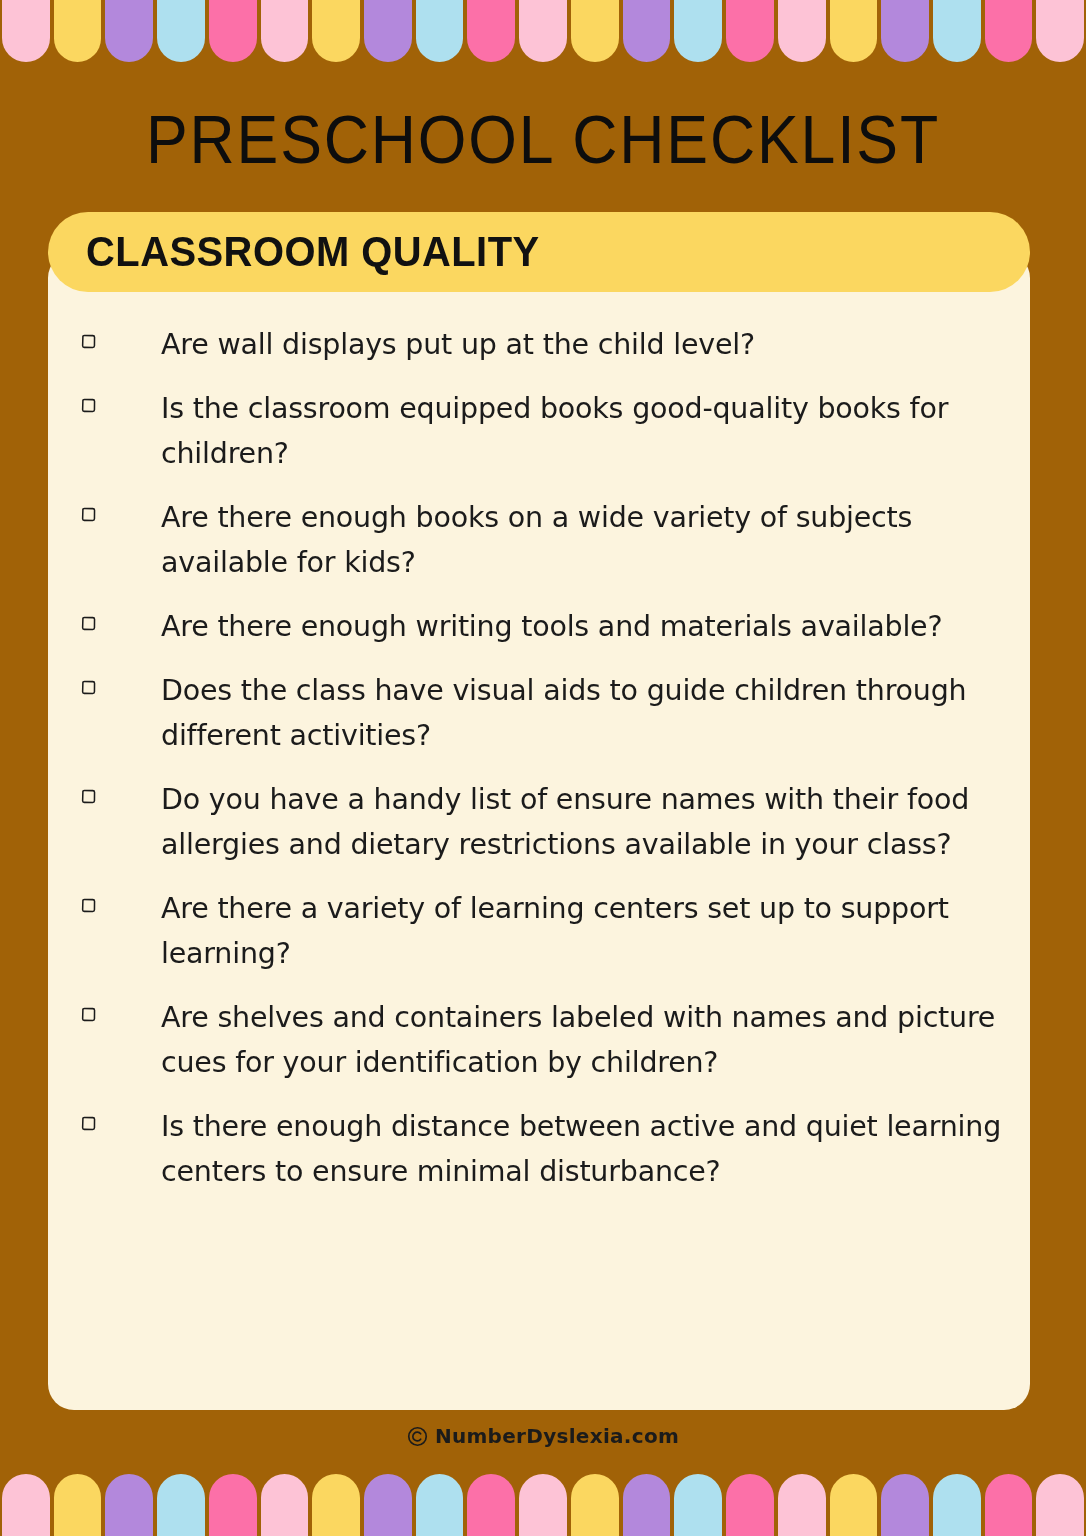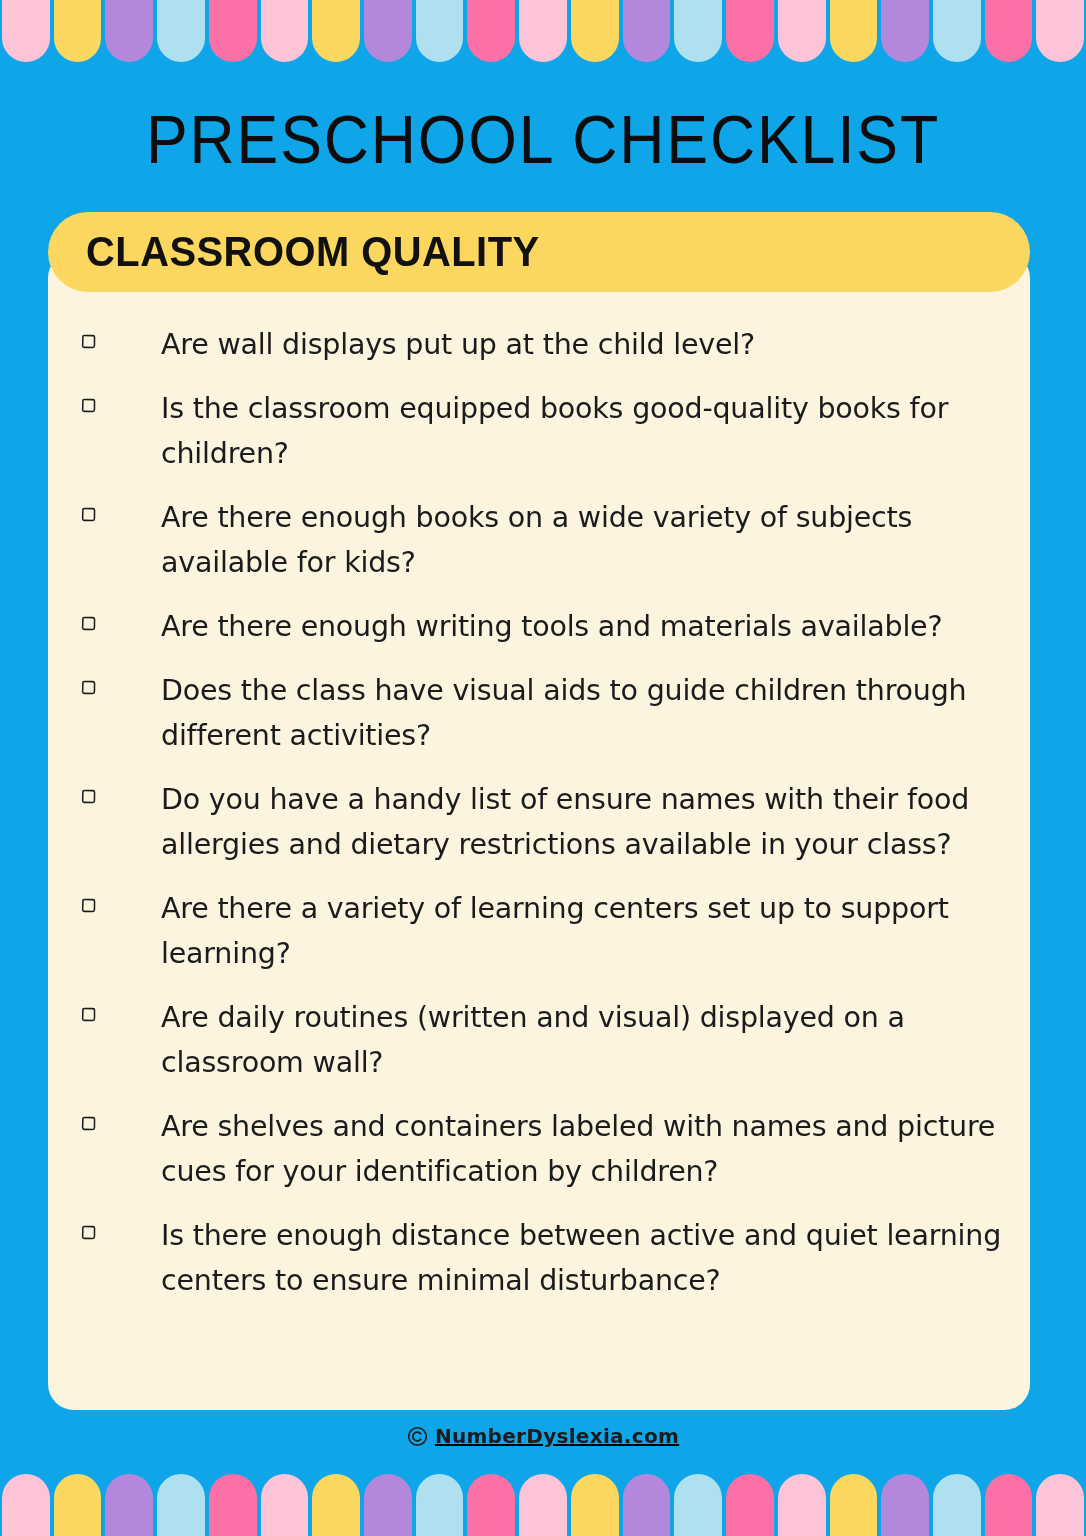--- a/index.html
+++ b/index.html
@@ -9,21 +9,21 @@
     height:1536px;
     background:#ffffff;
     font-family:"Liberation Sans", sans-serif;
     overflow:hidden;
   }
 
   .page {
     position:relative;
     width:1086px;
     height:1536px;
-    background:#0ea5e9;
+    background:#a16207;
   }
 
   
   .border-strip {
     position:absolute;
     left:0;
     width:1086px;
     height:62px;
     display:flex;
     flex-direction:row;
@@ -135,21 +135,20 @@
   
   .footer {
     position:absolute;
     left:0;
     top:1424px;
     width:1086px;
     display:flex;
     align-items:center;
     justify-content:center;
     gap:7px;
-    text-decoration:underline;
   }
   .copyright-icon {
     width:21px;
     height:21px;
     display:block;
   }
   .footer-text {
     font-family:"DejaVu Sans", sans-serif;
     font-size:20px;
     font-weight:600;
@@ -243,28 +242,20 @@
         </span>
         <span class="check-label">Do you have a handy list of ensure names with their food allergies and dietary restrictions available in your class?</span>
       </li>
       <li class="check-item">
         <span class="checkbox">
           <svg viewBox="0 0 20 20" aria-hidden="true">
             <path d="M3.4 4.6 C3.2 3.6 4 2.9 5.2 2.9 L15 3.1 C16.4 3.1 17.1 3.8 17.1 5 L17.0 15.1 C17.0 16.3 16.2 17.0 14.9 17.0 L5.0 16.9 C3.8 16.9 3.1 16.2 3.1 15.0 Z" fill="none" stroke="#1b1b1b" stroke-width="1.8" stroke-linejoin="round"></path>
           </svg>
         </span>
         <span class="check-label">Are there a variety of learning centers set up to support learning?</span>
-      </li>
-      <li class="check-item">
-        <span class="checkbox">
-          <svg viewBox="0 0 20 20" aria-hidden="true">
-            <path d="M3.4 4.6 C3.2 3.6 4 2.9 5.2 2.9 L15 3.1 C16.4 3.1 17.1 3.8 17.1 5 L17.0 15.1 C17.0 16.3 16.2 17.0 14.9 17.0 L5.0 16.9 C3.8 16.9 3.1 16.2 3.1 15.0 Z" fill="none" stroke="#1b1b1b" stroke-width="1.8" stroke-linejoin="round"></path>
-          </svg>
-        </span>
-        <span class="check-label">Are daily routines (written and visual) displayed on a classroom wall?</span>
       </li>
       <li class="check-item">
         <span class="checkbox">
           <svg viewBox="0 0 20 20" aria-hidden="true">
             <path d="M3.4 4.6 C3.2 3.6 4 2.9 5.2 2.9 L15 3.1 C16.4 3.1 17.1 3.8 17.1 5 L17.0 15.1 C17.0 16.3 16.2 17.0 14.9 17.0 L5.0 16.9 C3.8 16.9 3.1 16.2 3.1 15.0 Z" fill="none" stroke="#1b1b1b" stroke-width="1.8" stroke-linejoin="round"></path>
           </svg>
         </span>
         <span class="check-label">Are shelves and containers labeled with names and picture cues for your identification by children?</span>
       </li>
       <li class="check-item">

